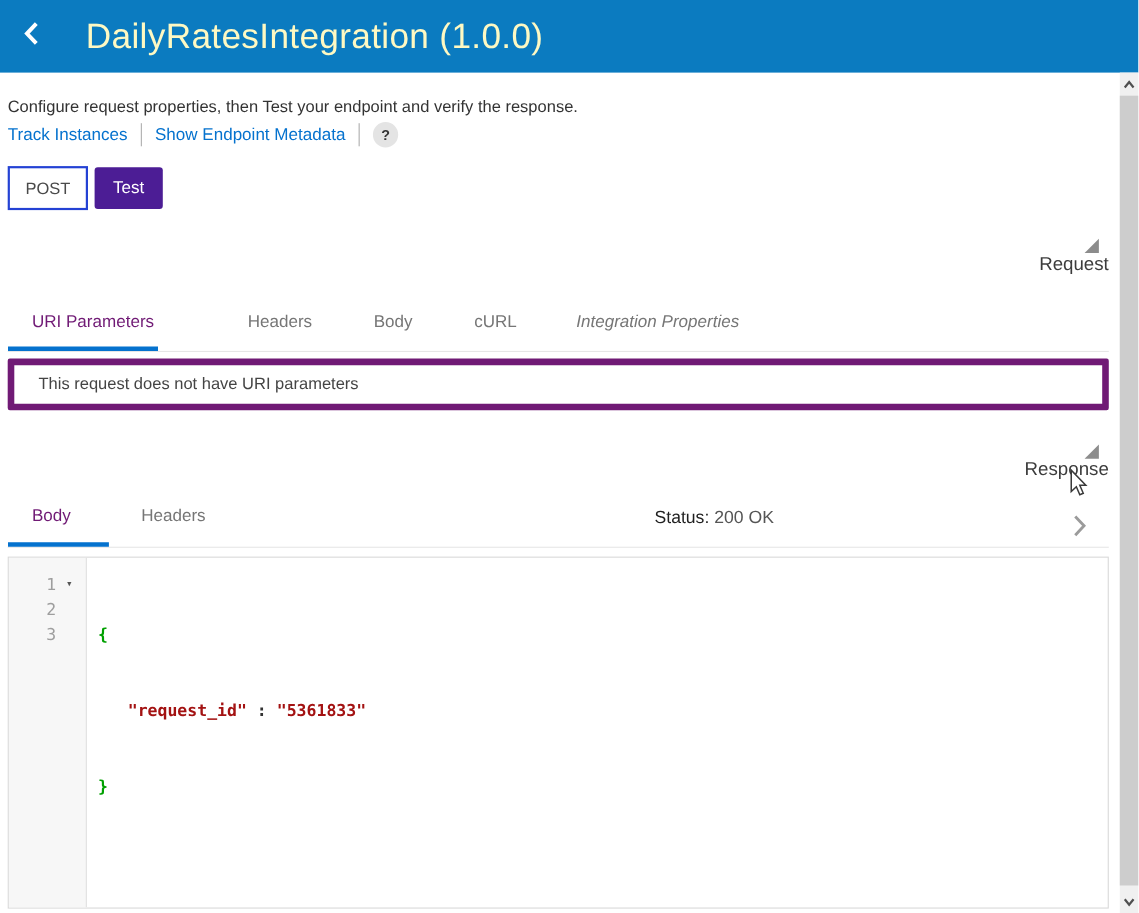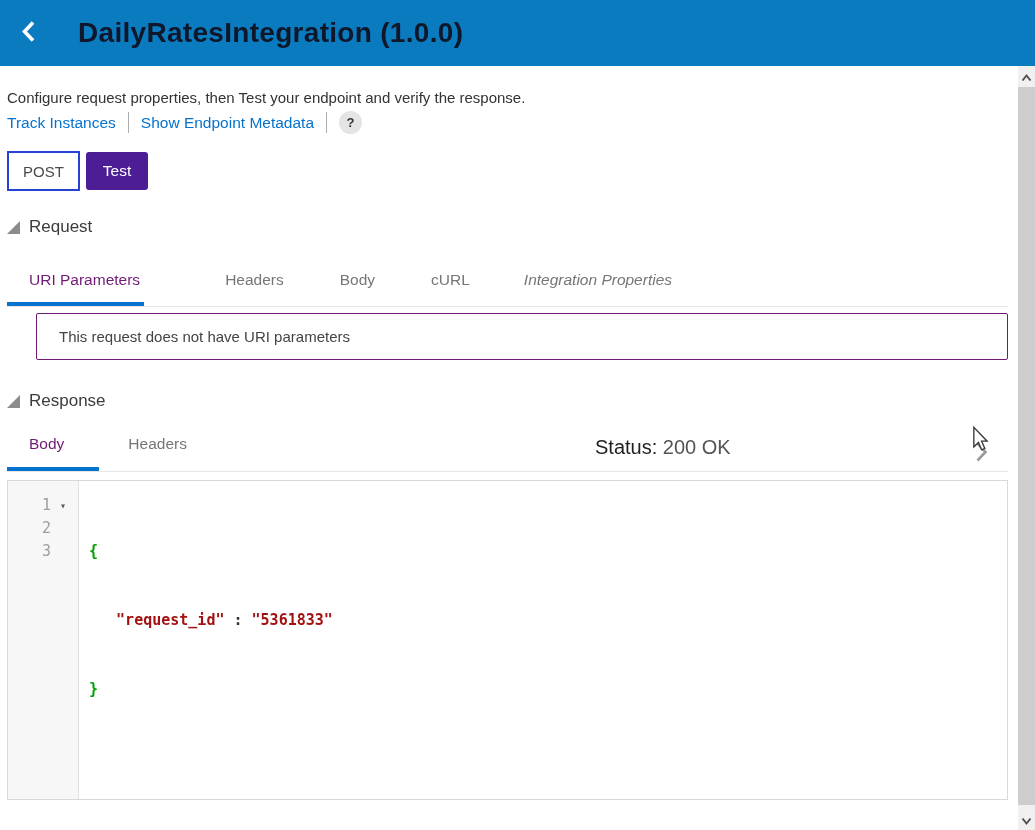--- a/index.html
+++ b/index.html
@@ -19,23 +19,23 @@
     align-items: center;
     padding-left: 16px;
   }
   .back-btn {
     width: 24px; height: 30px;
     display: flex; align-items: center; justify-content: center;
     cursor: pointer;
   }
   .app-title {
     margin-left: 38px;
-    color: #0f172a;
-    font-size: 28px;
-    font-weight: 700;
+    color: #fef9c3;
+    font-size: 32px;
+    font-weight: 400;
     letter-spacing: 0.3px;
   }
 
   
   .main { margin: 0 27px 0 7px; }
 
   .instructions {
     padding-top: 23px;
     font-size: 15px;
     color: #333;
@@ -103,21 +103,22 @@
     font-size: 15.5px;
     margin-left: 3px;
     display: flex; align-items: center; justify-content: center;
     cursor: pointer;
     flex: none;
   }
 
   
   .section-header {
     display: flex;
-    align-items: center;
+    align-items: flex-end;
+    flex-direction: column;
   }
   .section-header.request { margin-top: 25px; }
   .section-header.response { margin-top: 31px; }
   .disclosure-triangle {
     width: 0; height: 0;
     border-bottom: 13px solid #8c8c8c;
     border-left: 13px solid transparent;
     margin-right: 9px;
     cursor: pointer;
   }
@@ -147,41 +148,40 @@
   .req-tabs .tab-body    { margin-left: 56px; }
   .req-tabs .tab-curl    { margin-left: 56px; }
   .req-tabs .tab-intprops{ margin-left: 54px; font-style: italic; }
 
   .resp-tabs .tab.active { padding: 12px 35px 18px 22px; }
   .resp-tabs .tab-headers{ margin-left: 29px; padding-top: 12px; padding-bottom: 18px; }
 
   .status-line {
     position: absolute;
     left: 588px; top: 13px;
-    font-size: 20px;
+    font-size: 16px;
   }
   .status-label { color: #1f1f1f; }
   .status-value { color: #555; }
   .expand-chevron {
     position: absolute;
     right: 20px; top: 18px;
     cursor: pointer;
   }
 
   
   .uri-panel {
     margin-top: 6px;
     height: 47px;
-    border: 1px solid #701a75;
+    border: 6px solid #701a75;
     border-radius: 2px;
     display: flex; align-items: center;
     padding-left: 22px;
     font-size: 15px;
     color: #444;
-    margin-left: 29px;
   }
 
   
   .code-panel {
     margin-top: 8px;
     height: 320px;
     border: 1px solid #d9d9d9;
     display: flex;
     background: #ffffff;
     overflow: hidden;

